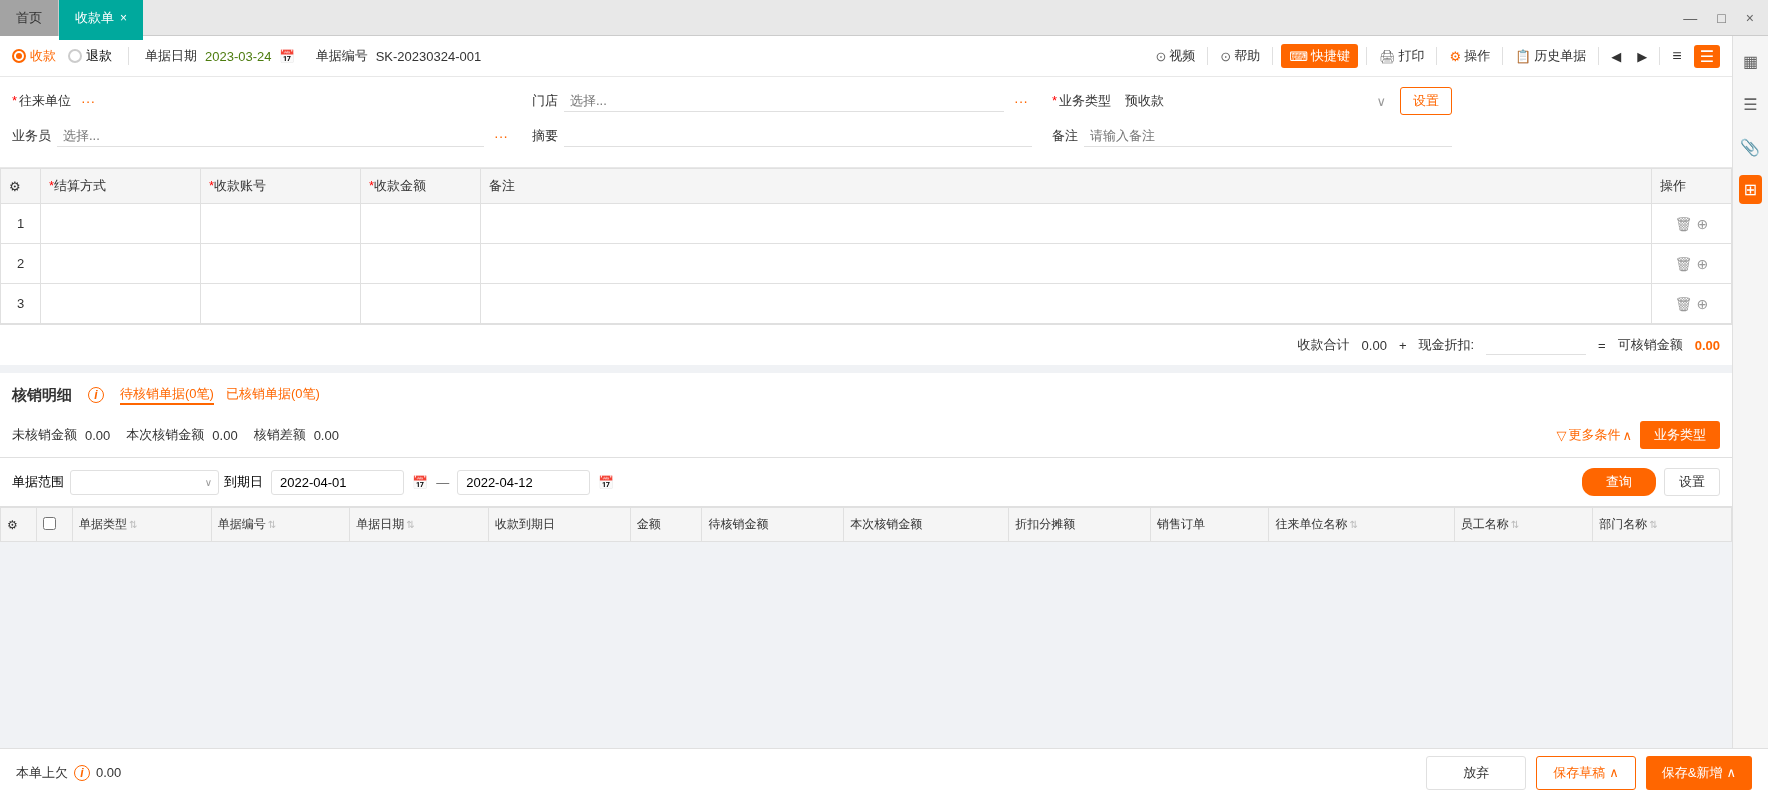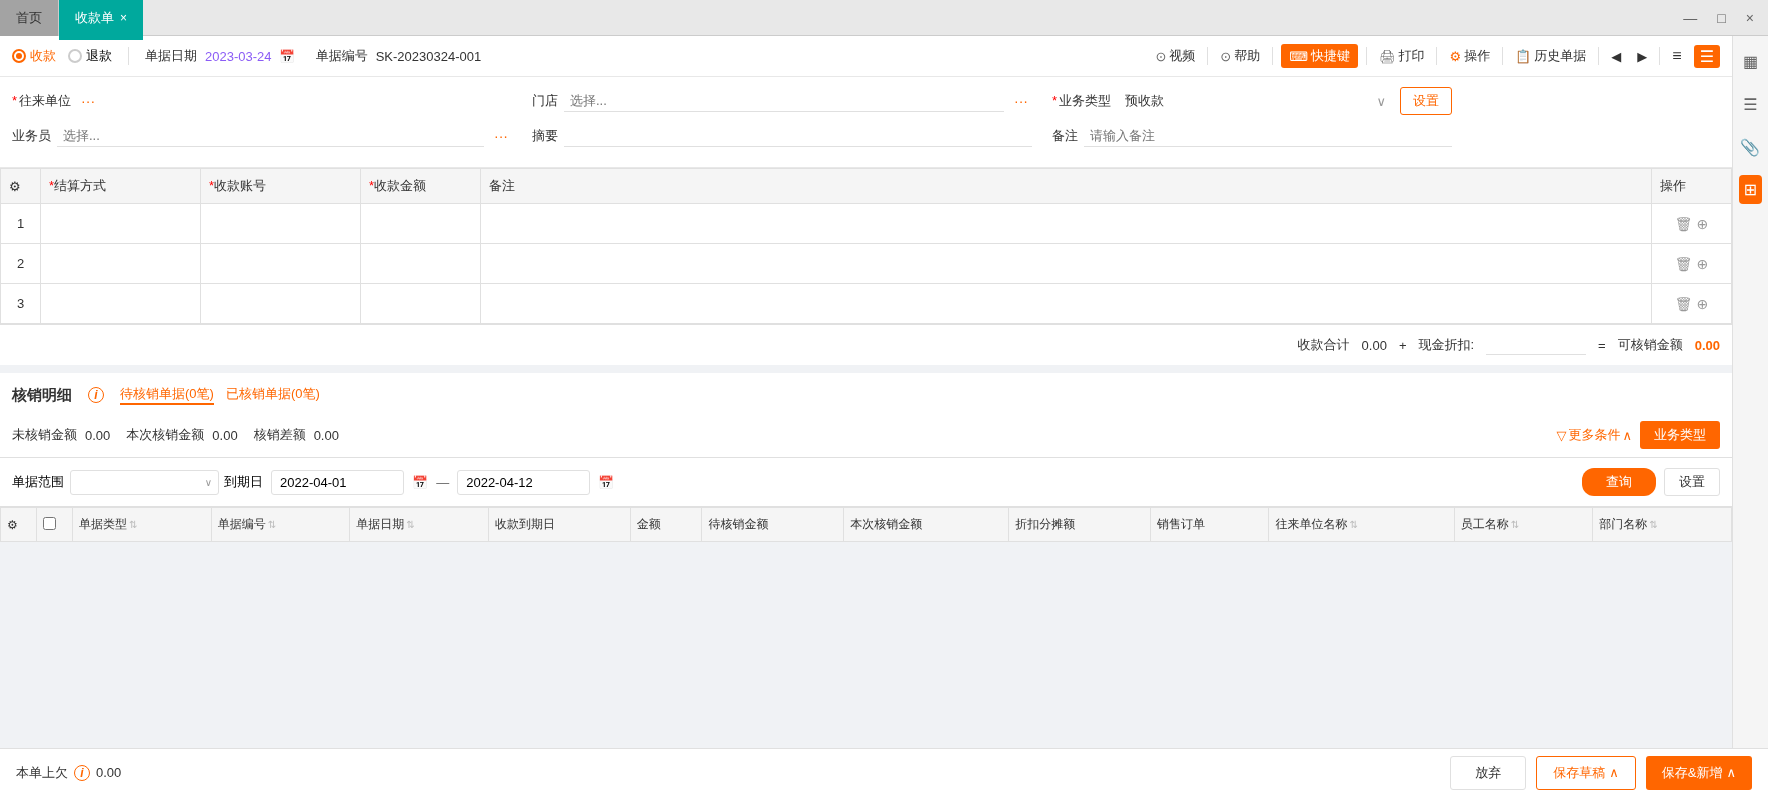--- a/index.html
+++ b/index.html
@@ -36,21 +36,21 @@
     }
     .radio-group { display: flex; align-items: center; gap: 12px; }
     .radio-item { display: flex; align-items: center; gap: 4px; cursor: pointer; }
     .radio-active { color: #ff6600; }
     .radio-circle-active { width: 14px; height: 14px; border-radius: 50%; border: 2px solid #ff6600; display: flex; align-items: center; justify-content: center; }
     .radio-circle-active::after { content: ''; width: 6px; height: 6px; border-radius: 50%; background: #ff6600; }
     .radio-circle { width: 14px; height: 14px; border-radius: 50%; border: 2px solid #ccc; }
     .divider-v { width: 1px; height: 18px; background: #e0e0e0; }
 
     .doc-info { display: flex; align-items: center; gap: 8px; color: #333; }
-    .doc-date { color: #8b5cf6; font-weight: normal; }
+    .doc-date { color: #4d7c0f; font-weight: normal; }
     .calendar-icon { color: #ff6600; cursor: pointer; }
 
     .toolbar-right { margin-left: auto; display: flex; align-items: center; gap: 8px; }
     .toolbar-btn { display: flex; align-items: center; gap: 3px; color: #333; cursor: pointer; font-size: 12px; padding: 2px 4px; }
     .toolbar-btn-active { background: #ff6600; color: #fff; padding: 3px 8px; border-radius: 3px; }
 
     
     .form-area { padding: 10px 12px; border-bottom: 1px solid #e8e8e8; }
     .form-row { display: flex; align-items: center; gap: 0; margin-bottom: 10px; }
     .form-field { display: flex; align-items: center; gap: 6px; flex: 1; }
@@ -155,21 +155,21 @@
     .sort-icon { color: #bbb; font-size: 10px; margin-left: 2px; }
 
     
     .bottom-bar {
       position: fixed; bottom: 0; left: 0; right: 0;
       height: 48px; background: #fff; border-top: 1px solid #e0e0e0;
       display: flex; align-items: center; padding: 0 16px;
     }
     .bottom-left { display: flex; align-items: center; gap: 6px; color: #333; }
     .bottom-right { margin-left: auto; display: flex; gap: 10px; }
-    .btn-abandon { background: #fff; border: 1px solid #e0e0e0; color: #333; padding: 7px 24px; border-radius: 3px; cursor: pointer; text-align: right; }
+    .btn-abandon { background: #fff; border: 1px solid #e0e0e0; color: #333; padding: 7px 36px; border-radius: 3px; cursor: pointer; text-align: right; }
     .btn-save-draft {
       background: #fff; border: 1px solid #ff6600; color: #ff6600;
       padding: 7px 16px; border-radius: 3px; cursor: pointer;
       display: flex; align-items: center; gap: 4px;
     }
     .btn-save-new {
       background: #ff6600; border: none; color: #fff;
       padding: 7px 16px; border-radius: 3px; cursor: pointer;
       display: flex; align-items: center; gap: 4px;
     }

